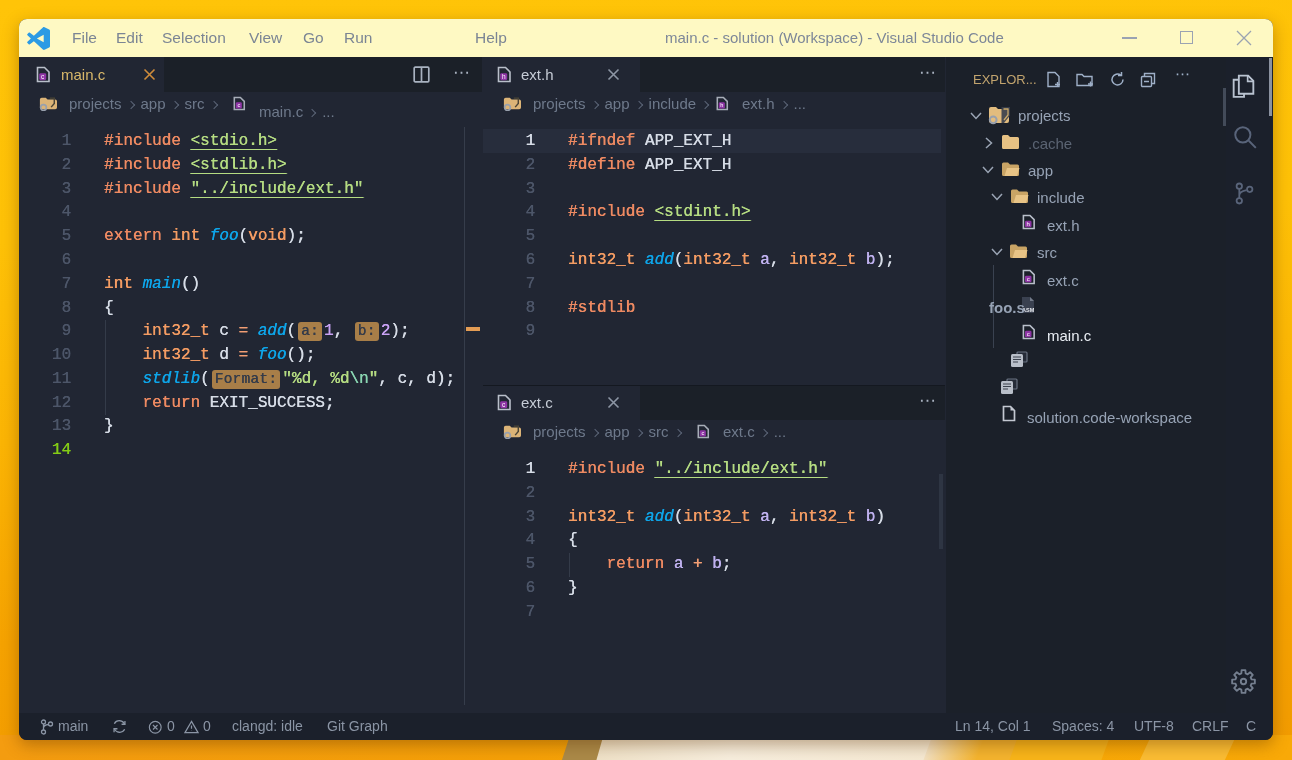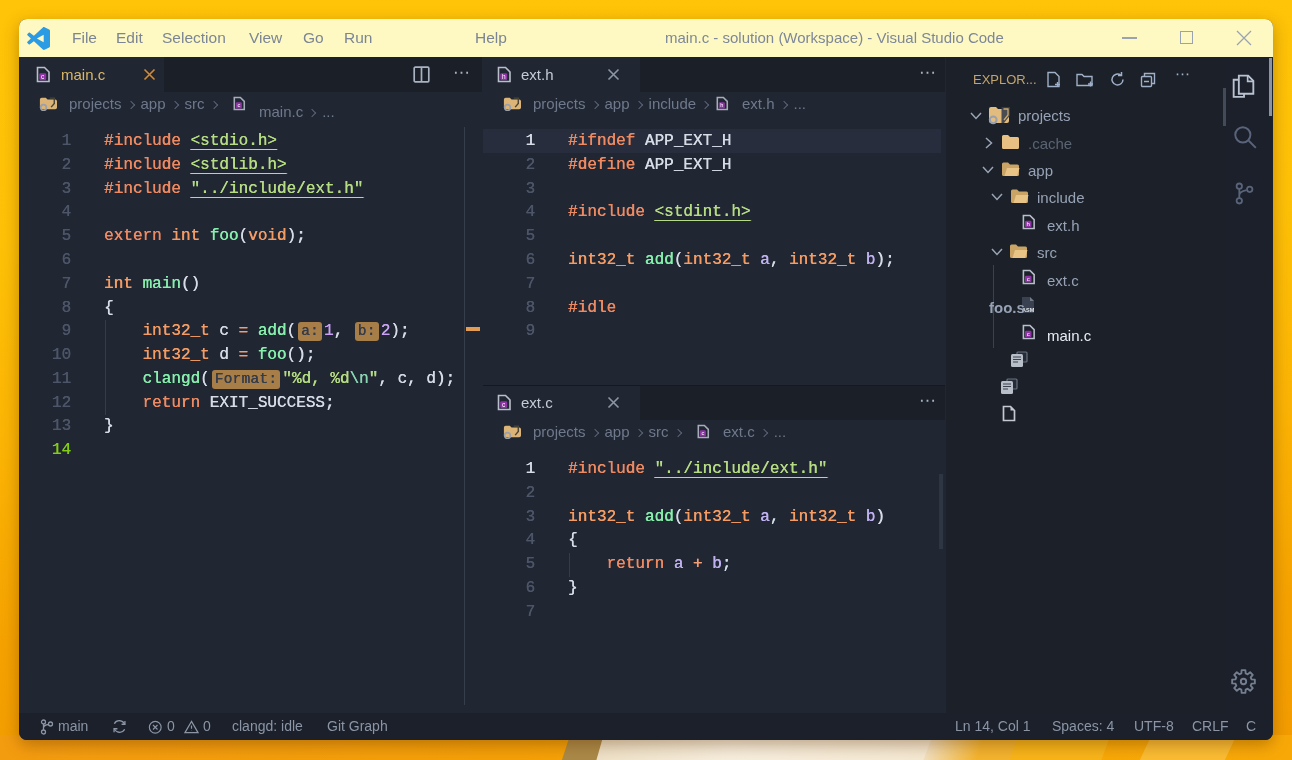--- a/index.html
+++ b/index.html
@@ -22,21 +22,21 @@
 .tabbar { position:absolute; height:35px; background:#1b2028; }
 .tab { position:absolute; top:0; height:35px; background:#212633; }
 .tablabel { position:absolute; top:0; height:35px; line-height:35px; font-size:15px; }
 .crumbbar { position:absolute; height:23px; background:#212633; color:#6e798b; font-size:15px; word-spacing:2px; line-height:23px; white-space:pre; }
 .code { position:absolute; font-family:"Liberation Mono", monospace; font-size:16px; text-shadow:0.35px 0 0 currentColor; }
 .cl { position:absolute; white-space:pre; height:23.75px; line-height:23.75px; left:0; }
 .ln { position:absolute; left:0; width:52px; text-align:right; color:#4d5669; }
 .tx { position:absolute; left:85px; color:#d6dce6; }
 .k { color:#ee8a62; }   
 .t { color:#f49c63; }   
-.f { color:#86efac; }   
+.f { color:#0ea5e9;font-style:italic; }   
 .s { color:#b5dc82; }   
 .su { text-decoration:underline; text-underline-offset:4px; }
 .n { color:#c9a2f5; }   
 .p { color:#c0b2f0; }   
 .o { color:#f29e74; }   
 .esc { color:#8ad6b2; }
 .bsep { display:inline-block; width:6px; height:6px; border-top:1.6px solid #5b6577; border-right:1.6px solid #5b6577; transform:rotate(45deg); margin:0 7px 0 6px; vertical-align:1.5px; }
 .inlay { display:inline-block; background:#a87e48; color:#343b49; border-radius:3px;
   font-size:14.4px; padding:0 3px; margin:0 2px; letter-spacing:0.3px; line-height:19px; vertical-align:baseline; }
 
@@ -122,21 +122,21 @@
       <div class="cl" style="top:12.6px;"><span class="ln">1</span><span class="tx"><span class="k">#include</span> <span class="s su">&lt;stdio.h&gt;</span></span></div>
       <div class="cl" style="top:36.4px;"><span class="ln">2</span><span class="tx"><span class="k">#include</span> <span class="s su">&lt;stdlib.h&gt;</span></span></div>
       <div class="cl" style="top:60.1px;"><span class="ln">3</span><span class="tx"><span class="k">#include</span> <span class="s su">"../include/ext.h"</span></span></div>
       <div class="cl" style="top:83.9px;"><span class="ln">4</span></div>
       <div class="cl" style="top:107.7px;"><span class="ln">5</span><span class="tx"><span class="k">extern</span> <span class="t">int</span> <span class="f">foo</span>(<span class="t">void</span>);</span></div>
       <div class="cl" style="top:131.4px;"><span class="ln">6</span></div>
       <div class="cl" style="top:155.2px;"><span class="ln">7</span><span class="tx"><span class="t">int</span> <span class="f">main</span>()</span></div>
       <div class="cl" style="top:179.0px;"><span class="ln">8</span><span class="tx">{</span></div>
       <div class="cl" style="top:202.7px;"><span class="ln">9</span><span class="tx">    <span class="t">int32_t</span> c <span class="o">=</span> <span class="f">add</span>(<span class="inlay">a:</span><span class="n">1</span>, <span class="inlay">b:</span><span class="n">2</span>);</span></div>
       <div class="cl" style="top:226.5px;"><span class="ln">10</span><span class="tx">    <span class="t">int32_t</span> d <span class="o">=</span> <span class="f">foo</span>();</span></div>
-      <div class="cl" style="top:250.3px;"><span class="ln">11</span><span class="tx">    <span class="f">clangd</span>(<span class="inlay">Format:</span><span class="s">"%d, %d<span class="esc">\n</span>"</span>, c, d);</span></div>
+      <div class="cl" style="top:250.3px;"><span class="ln">11</span><span class="tx">    <span class="f">stdlib</span>(<span class="inlay">Format:</span><span class="s">"%d, %d<span class="esc">\n</span>"</span>, c, d);</span></div>
       <div class="cl" style="top:274.0px;"><span class="ln">12</span><span class="tx">    <span class="k">return</span> EXIT_SUCCESS;</span></div>
       <div class="cl" style="top:297.8px;"><span class="ln">13</span><span class="tx">}</span></div>
       <div class="cl" style="top:321.6px;"><span class="ln" style="color:#84cc16;">14</span></div>
 
       <div class="abs" style="left:85.5px;top:202.7px;width:1px;height:95px;background:#343b49;"></div>
     </div>
 
     <div class="abs" style="left:445px;top:70px;width:1px;height:578px;background:#363d4b;"></div>
     <div class="abs" style="left:447px;top:270px;width:14px;height:4px;background:#e39c54;"></div>
   </div>
@@ -171,21 +171,21 @@
     </div>
     <div class="code" style="left:0;top:60.5px;width:462px;height:268px;">
       <div class="abs" style="left:0;top:11.6px;width:458px;height:23.75px;background:#272d3c;"></div>
       <div class="cl" style="top:12.6px;"><span class="ln" style="color:#d7dde7;">1</span><span class="tx"><span class="k">#ifndef</span> APP_EXT_H</span></div>
       <div class="cl" style="top:36.4px;"><span class="ln">2</span><span class="tx"><span class="k">#define</span> APP_EXT_H</span></div>
       <div class="cl" style="top:60.1px;"><span class="ln">3</span></div>
       <div class="cl" style="top:83.9px;"><span class="ln">4</span><span class="tx"><span class="k">#include</span> <span class="s su">&lt;stdint.h&gt;</span></span></div>
       <div class="cl" style="top:107.7px;"><span class="ln">5</span></div>
       <div class="cl" style="top:131.4px;"><span class="ln">6</span><span class="tx"><span class="t">int32_t</span> <span class="f">add</span>(<span class="t">int32_t</span> <span class="p">a</span>, <span class="t">int32_t</span> <span class="p">b</span>);</span></div>
       <div class="cl" style="top:155.2px;"><span class="ln">7</span></div>
-      <div class="cl" style="top:179.0px;"><span class="ln">8</span><span class="tx"><span class="k">#idle</span></span></div>
+      <div class="cl" style="top:179.0px;"><span class="ln">8</span><span class="tx"><span class="k">#stdlib</span></span></div>
       <div class="cl" style="top:202.7px;"><span class="ln">9</span></div>
     </div>
   </div>
 
   <div class="abs" style="left:464px;top:366px;width:462px;height:328px;background:#212633;">
     <div class="abs" style="left:0;top:0;width:462px;height:1px;background:#141820;z-index:5;"></div>
     <div class="tabbar" style="left:0;top:0;width:462px;">
       <div class="tab" style="left:0;width:157px;"></div>
       <svg class="ico" style="left:14px;top:9px;" width="15" height="17" viewBox="0 0 15 17">
         <path d="M1.5 1.5 h7 l4.5 4.5 v9.5 h-11.5 z" fill="none" stroke="#b9bfca" stroke-width="1.6"></path>
@@ -335,20 +335,21 @@
     <svg class="ico" style="left:54px;top:321px;" width="18" height="17" viewBox="0 0 18 17">
       <rect x="7" y="1" width="10" height="10" rx="1" fill="#262c38" stroke="#6a7382" stroke-width="1.2"></rect>
       <rect x="1" y="3" width="12" height="13" rx="1.5" fill="#b9bfc9"></rect>
       <path d="M3 6 h8 M3 8.5 h8 M3 11 h5" stroke="#3c434f" stroke-width="1.2"></path>
     </svg>
 
     <svg class="ico" style="left:56px;top:348px;" width="14" height="17" viewBox="0 0 14 17">
       <path d="M1.5 1.5 h7 l4 4 v10 h-11 z" fill="none" stroke="#c3c8d1" stroke-width="1.7"></path>
       <path d="M8.5 1.5 l4 4 h-4 z" fill="#c3c8d1"></path>
     </svg>
+    <div class="trow" style="top:347px;"><span style="margin-left:81px;">solution.code-workspace</span></div>
   </div>
 
   <div class="abs" style="left:1207px;top:38px;width:47px;height:656px;background:#1b202b;">
     <svg class="ico" style="left:4px;top:15px;" width="27" height="29" viewBox="0 0 26 28">
       <path d="M3.5 7.5 h10 v16.5 h-10 z" fill="none" stroke="#b9c2d0" stroke-width="1.8"></path>
       <path d="M8.5 3.5 h9 l5 5 v12.5 h-14 z" fill="#1b202b" stroke="#b9c2d0" stroke-width="1.8"></path>
       <path d="M17 3.5 v5.5 h5.5" fill="none" stroke="#b9c2d0" stroke-width="1.6"></path>
     </svg>
     <svg class="ico" style="left:6px;top:67px;" width="26" height="26" viewBox="0 0 24 24">
       <circle cx="10" cy="10" r="7" fill="none" stroke="#59647a" stroke-width="1.8"></circle>

